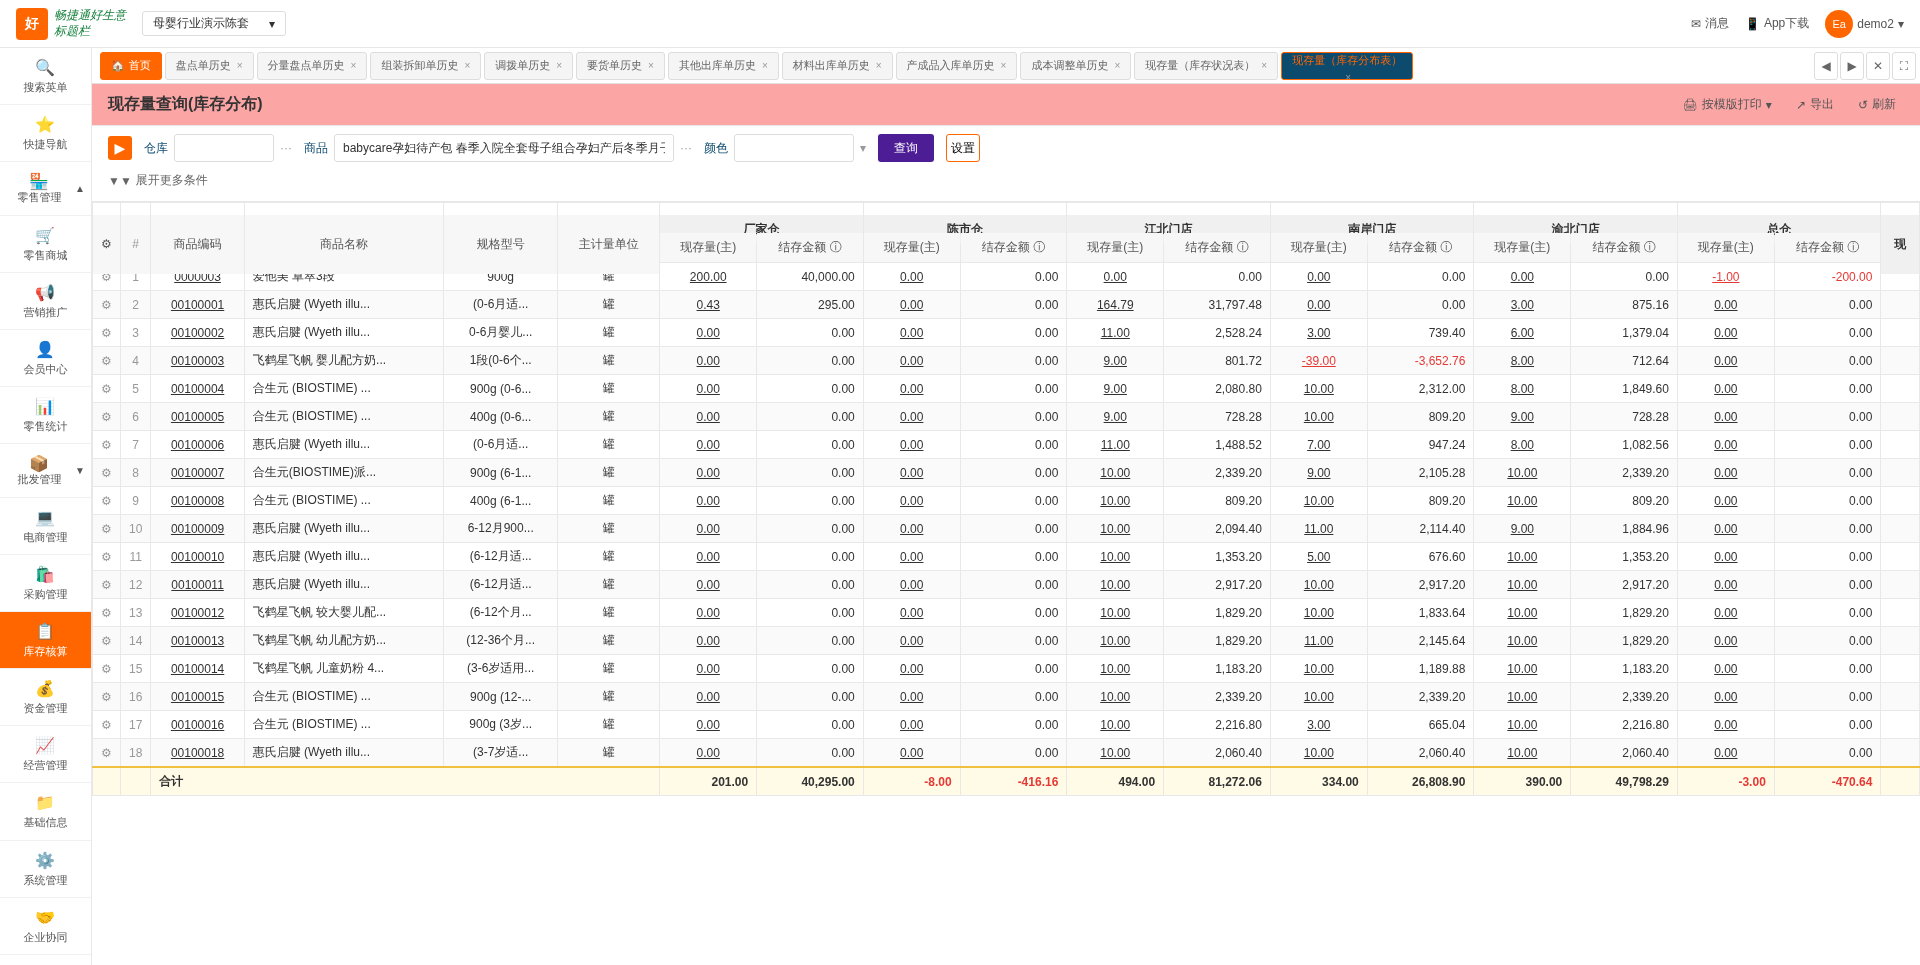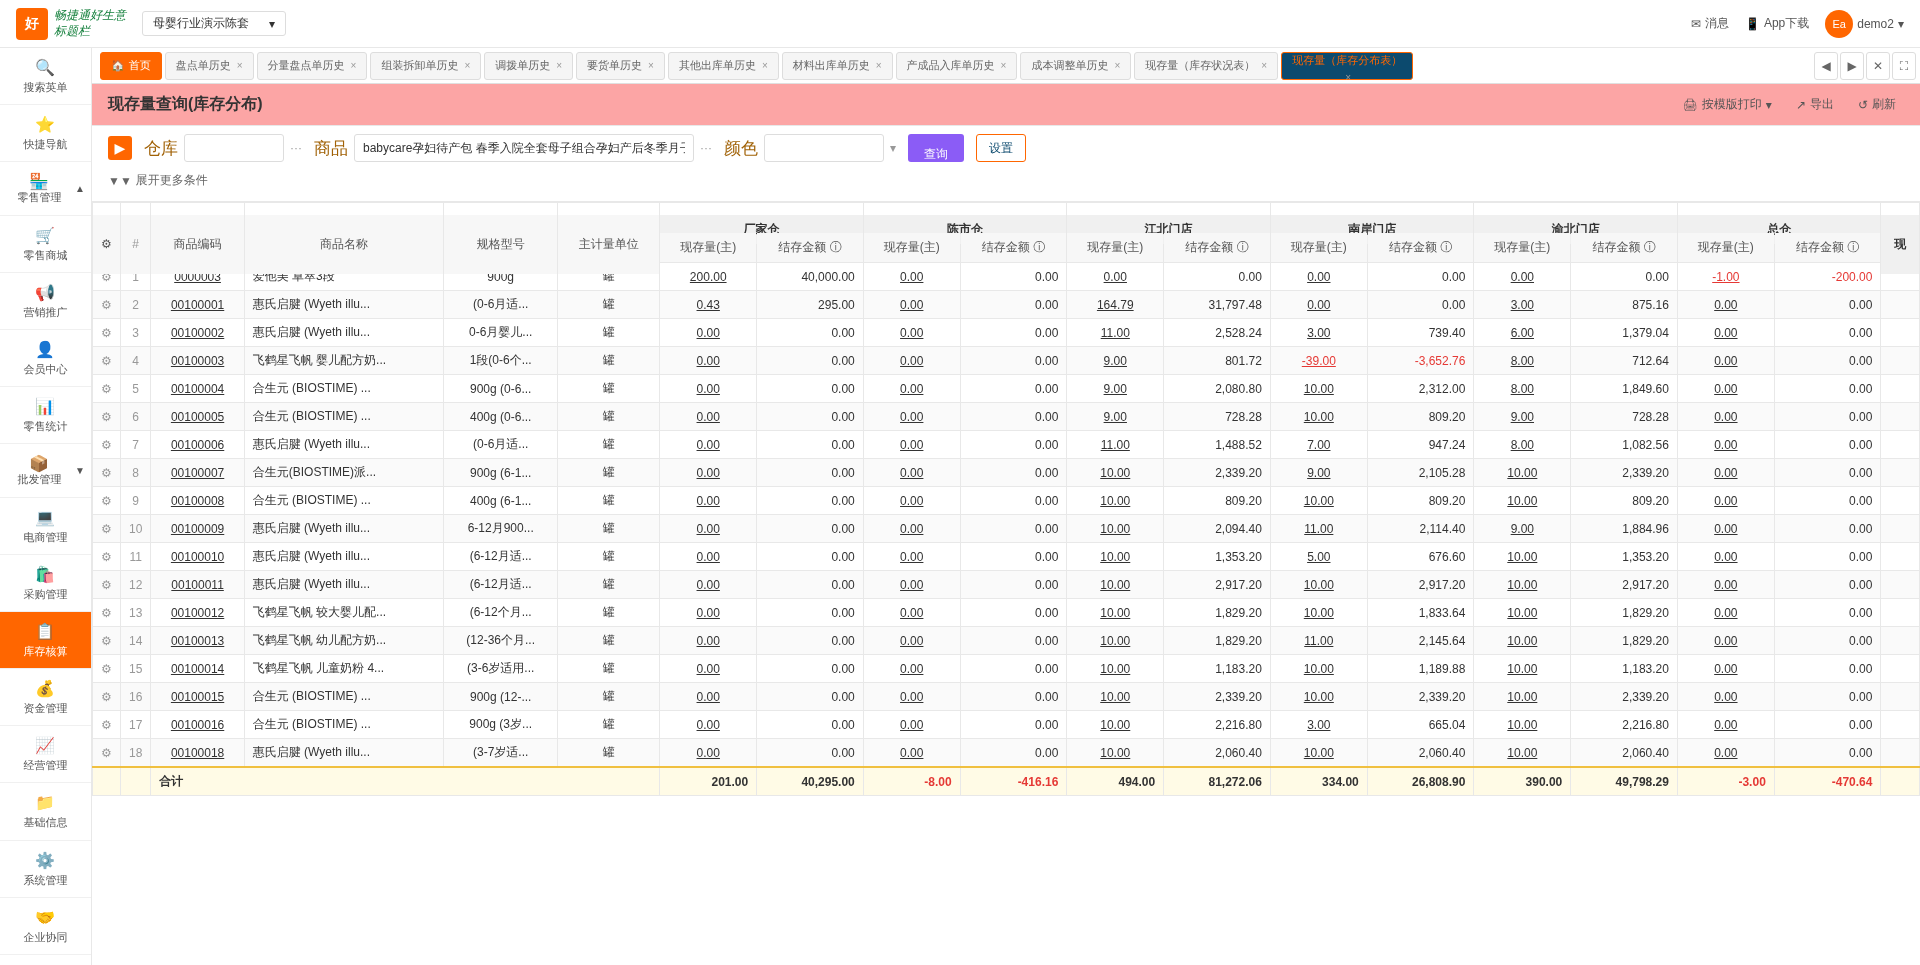--- a/index.html
+++ b/index.html
@@ -139,21 +139,21 @@
       background: #ff6600;
       color: #fff;
       border: none;
       border-radius: 3px;
       cursor: pointer;
       display: flex; align-items: center; justify-content: center;
       font-size: 14px;
       flex-shrink: 0;
     }
     .filter-item { display: flex; align-items: center; gap: 6px; }
-    .filter-label { color: #a16207; font-size: 17px; white-space: nowrap; }
+    .filter-label { color: #0c4a6e; font-size: 12px; white-space: nowrap; }
     .filter-input {
       height: 28px;
       border: 1px solid #ddd;
       border-radius: 3px;
       padding: 0 8px;
       font-size: 12px;
       color: #333;
       width: 100px;
     }
     .filter-input-wide {
@@ -163,35 +163,35 @@
       border-radius: 3px;
       padding: 0 8px;
       font-size: 12px;
       color: #333;
     }
     .filter-input-color {
       width: 120px;
     }
     .filter-dots { color: #999; cursor: pointer; }
     .query-btn {
-      background: #8b5cf6;
+      background: #4c1d95;
       color: #fff;
       border: none;
       border-radius: 3px;
-      padding: 12px 16px;
+      padding: 5px 16px;
       cursor: pointer;
       font-size: 12px;
       height: 28px;
     }
     .settings-btn {
       background: #fff;
-      color: #0c4a6e;
+      color: #000000;
       border: 1px solid #ff6600;
       border-radius: 3px;
-      padding: 4px 12px;
+      padding: 4px 4px;
       cursor: pointer;
       font-size: 12px;
       height: 28px;
     }
     .expand-more-btn {
       display: flex;
       align-items: center;
       gap: 4px;
       color: #666;
       cursor: pointer;

